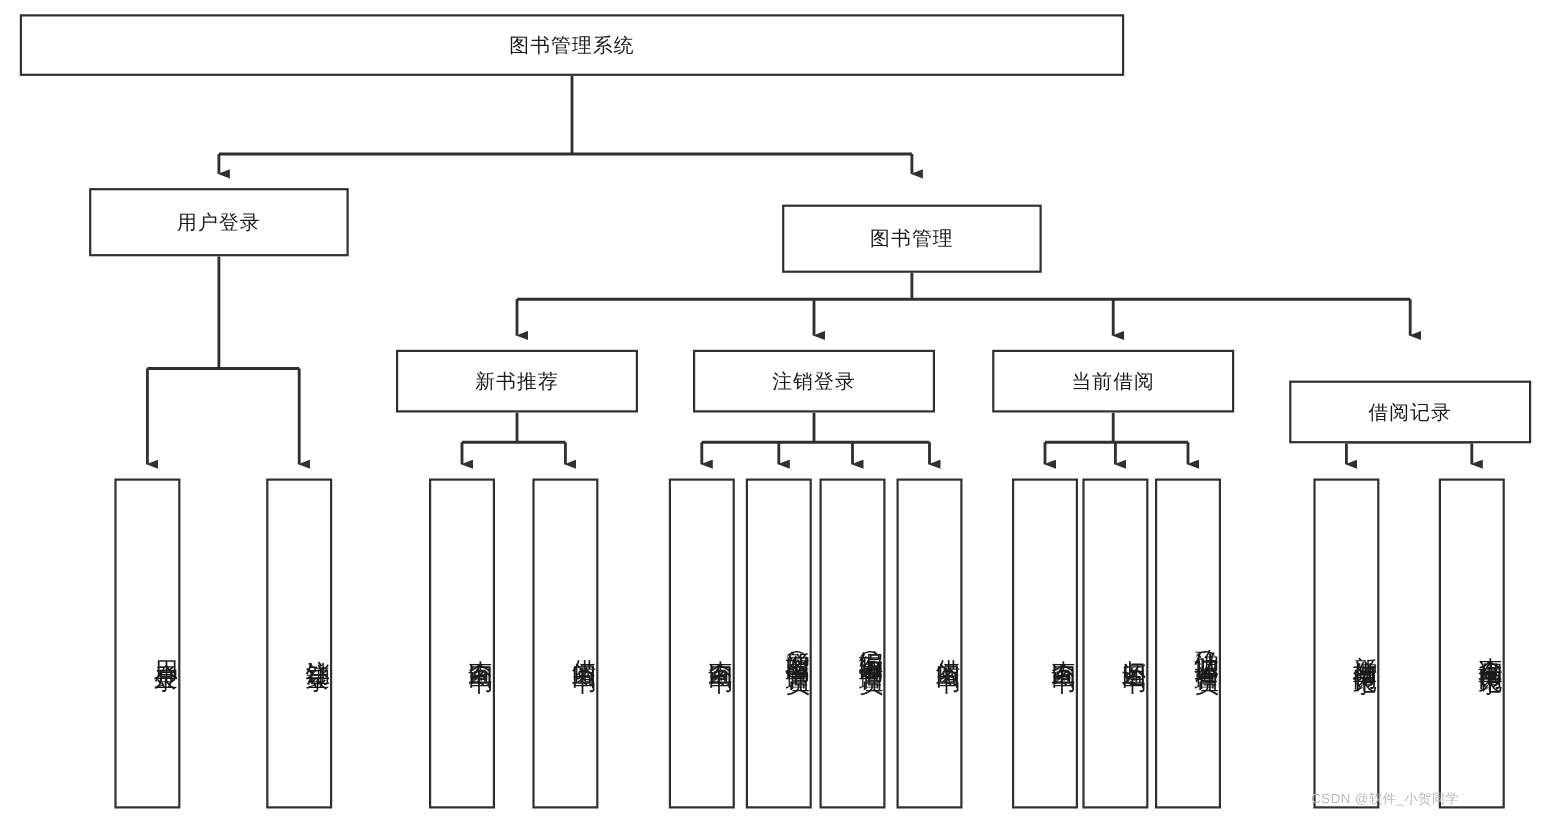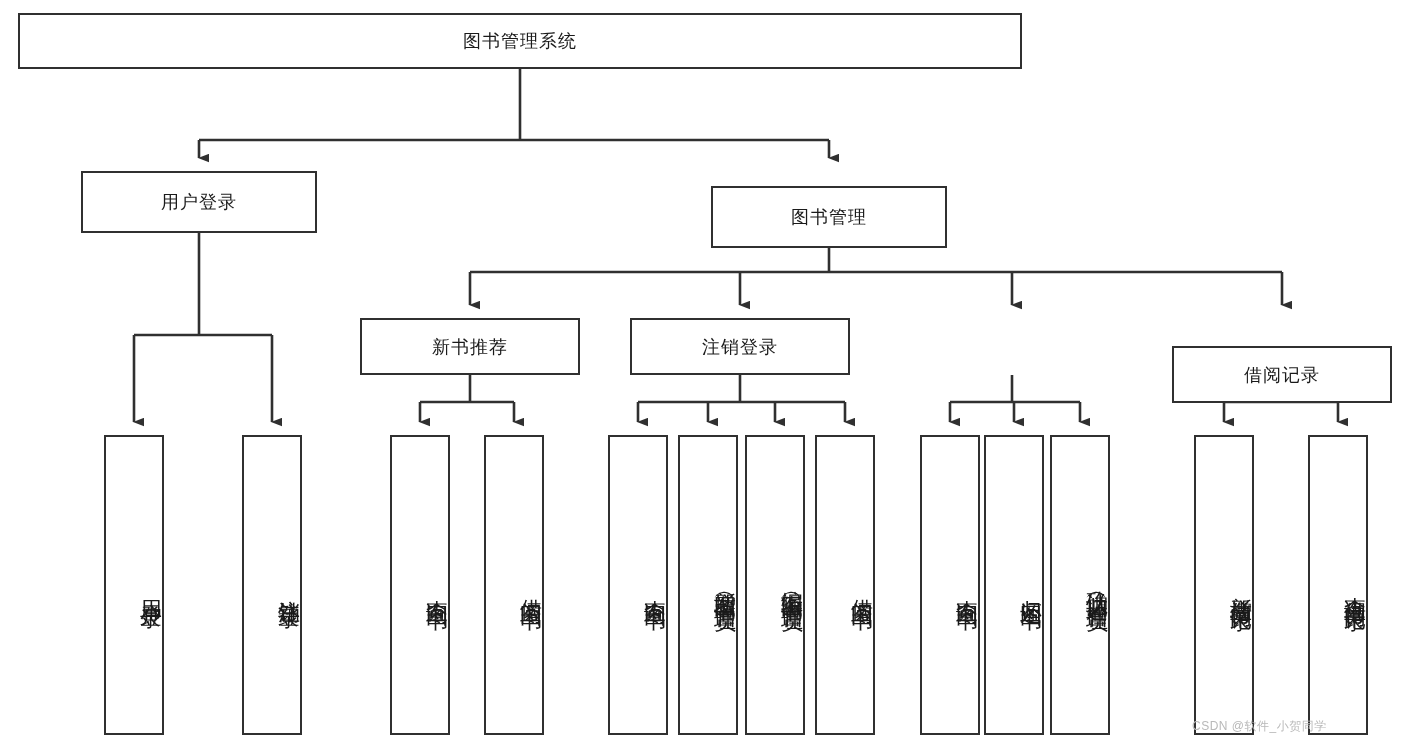--- a/index.html
+++ b/index.html
@@ -116,20 +116,21 @@
     </g>
   </svg>
 
   <div class="node-box node-h" style="left: 18px; top: 13px; width: 1004px; height: 56px;">图书管理系统</div>
 
   <div class="node-box node-h" style="left: 81px; top: 171px; width: 236px; height: 62px;">用户登录</div>
   <div class="node-box node-h" style="left: 711px; top: 186px; width: 236px; height: 62px;">图书管理</div>
 
   <div class="node-box node-h" style="left: 360px; top: 318px; width: 220px; height: 57px;">新书推荐</div>
   <div class="node-box node-h" style="left: 630px; top: 318px; width: 220px; height: 57px;">注销登录</div>
+  <div class="node-box node-h" style="left: 902px; top: 318px; width: 220px; height: 57px;">当前借阅</div>
   <div class="node-box node-h" style="left: 1172px; top: 318px; width: 220px; height: 57px; margin-top: 28px;">借阅记录</div>
 
   <div class="node-box node-v" style="left: 104px; top: 435px; width: 60px; height: 300px;">用户登录</div>
   <div class="node-box node-v" style="left: 242px; top: 435px; width: 60px; height: 300px;">注销登录</div>
 
   <div class="node-box node-v" style="left: 390px; top: 435px; width: 60px; height: 300px;">查询图书</div>
   <div class="node-box node-v" style="left: 484px; top: 435px; width: 60px; height: 300px;">借阅图书</div>
 
   <div class="node-box node-v" style="left: 608px; top: 435px; width: 60px; height: 300px;">查询图书</div>
   <div class="node-box node-v node-v-tall" style="left: 678px; top: 435px; width: 60px; height: 300px;">新增图书（管理员）</div>

